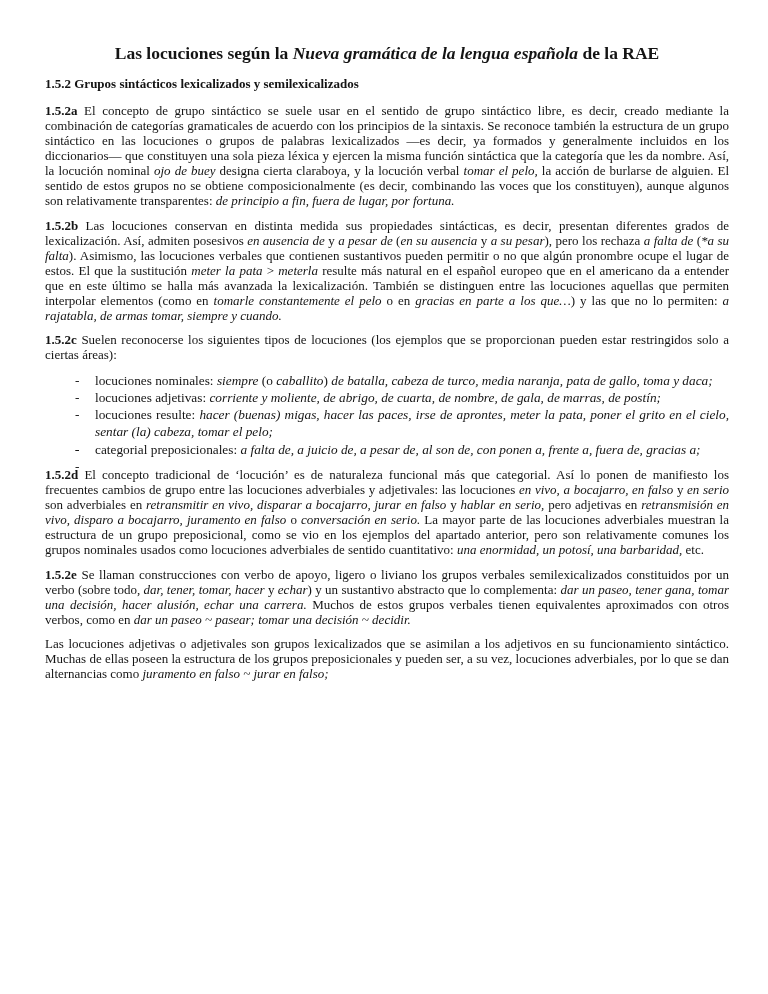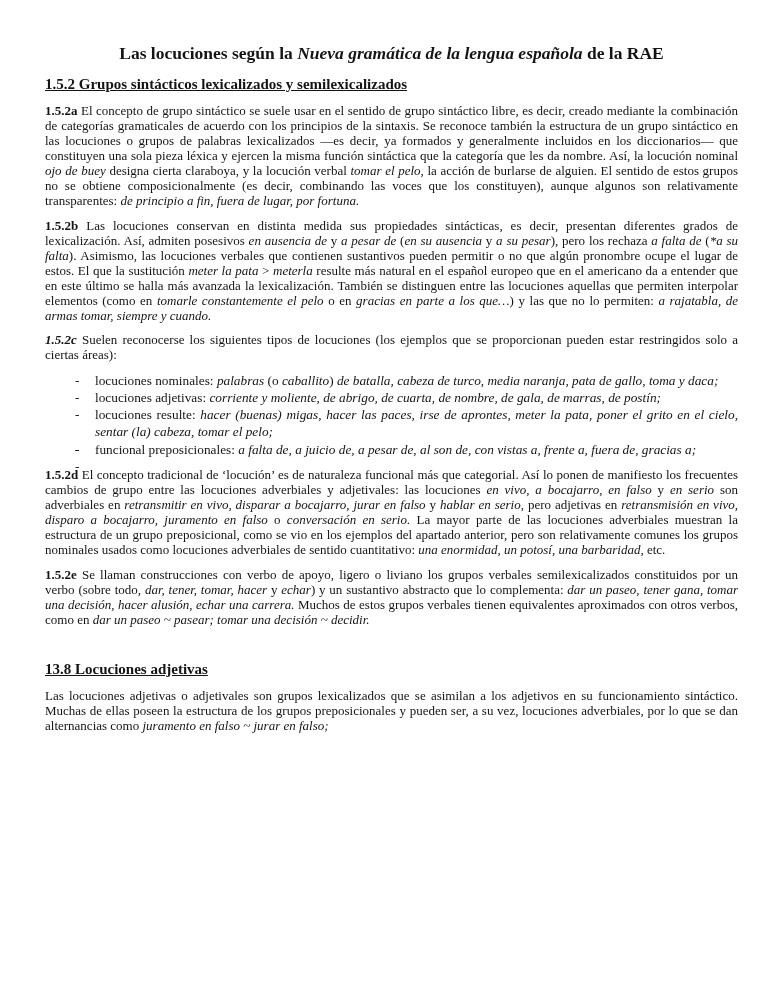--- a/index.html
+++ b/index.html
@@ -8,35 +8,34 @@
     height: 994px;
     background: #ffffff;
     color: #141414;
     font-family: "Liberation Serif", serif;
     overflow: hidden;
   }
   .page {
     box-sizing: border-box;
     width: 768px;
     height: 994px;
-    padding: 42px 30px 0 45px;
+    padding: 42px 39px 0 45px;
   }
   .doc-title {
     font-size: 17.5px;
     font-weight: bold;
     text-align: center;
     margin: 0 0 9px 0;
     line-height: 23px;
   }
   .section-heading {
-    font-size: 15px;
+    font-size: 13px;
     font-weight: bold;
     margin: 0 0 9px 0;
     line-height: 20px;
-    text-decoration: underline;
   }
   .section-heading.spaced-top {
     margin-top: 32px;
   }
   p.body-para {
     font-size: 13px;
     line-height: 15px;
     text-align: justify;
     margin: 0 0 9.5px 0;
   }
@@ -64,32 +63,31 @@
 <div class="page">
 
   <h1 class="doc-title"><span>Las locuciones según la </span><span style="font-style: italic;">Nueva gramática de la lengua española</span><span> de la RAE</span></h1>
 
   <h2 class="section-heading">1.5.2 Grupos sintácticos lexicalizados y semilexicalizados</h2>
 
   <p class="body-para"><span style="font-weight: bold;">1.5.2a</span><span> El concepto de grupo sintáctico se suele usar en el sentido de grupo sintáctico libre, es decir, creado mediante la combinación de categorías gramaticales de acuerdo con los principios de la sintaxis. Se reconoce también la estructura de un grupo sintáctico en las locuciones o grupos de palabras lexicalizados —es decir, ya formados y generalmente incluidos en los diccionarios— que constituyen una sola pieza léxica y ejercen la misma función sintáctica que la categoría que les da nombre. Así, la locución nominal </span><span style="font-style: italic;">ojo de buey</span><span> designa cierta claraboya, y la locución verbal </span><span style="font-style: italic;">tomar el pelo,</span><span> la acción de burlarse de alguien. El sentido de estos grupos no se obtiene composicionalmente (es decir, combinando las voces que los constituyen), aunque algunos son relativamente transparentes: </span><span style="font-style: italic;">de principio a fin, fuera de lugar, por fortuna.</span></p>
 
   <p class="body-para"><span style="font-weight: bold;">1.5.2b</span><span> Las locuciones conservan en distinta medida sus propiedades sintácticas, es decir, presentan diferentes grados de lexicalización. Así, admiten posesivos </span><span style="font-style: italic;">en ausencia de</span><span> y </span><span style="font-style: italic;">a pesar de</span><span> (</span><span style="font-style: italic;">en su ausencia</span><span> y </span><span style="font-style: italic;">a su pesar</span><span>), pero los rechaza </span><span style="font-style: italic;">a falta de</span><span> (</span><span style="font-style: italic;">*a su falta</span><span>). Asimismo, las locuciones verbales que contienen sustantivos pueden permitir o no que algún pronombre ocupe el lugar de estos. El que la sustitución </span><span style="font-style: italic;">meter la pata</span><span> &gt; </span><span style="font-style: italic;">meterla</span><span> resulte más natural en el español europeo que en el americano da a entender que en este último se halla más avanzada la lexicalización. También se distinguen entre las locuciones aquellas que permiten interpolar elementos (como en </span><span style="font-style: italic;">tomarle constantemente el pelo</span><span> o en </span><span style="font-style: italic;">gracias en parte a los que…</span><span>) y las que no lo permiten: </span><span style="font-style: italic;">a rajatabla, de armas tomar, siempre y cuando.</span></p>
 
-  <p class="body-para"><span style="font-weight: bold; font-style: italic;">1.5.2c</span><span> Suelen reconocerse los siguientes tipos de locuciones (los ejemplos que se proporcionan pueden estar restringidos solo a ciertas áreas):</span></p>
+  <p class="body-para"><span style="font-weight: bold;">1.5.2c</span><span> Suelen reconocerse los siguientes tipos de locuciones (los ejemplos que se proporcionan pueden estar restringidos solo a ciertas áreas):</span></p>
 
   <ul class="loc-list">
-    <li><span class="dash-marker">-</span><span><span>locuciones nominales: </span><span style="font-style: italic;">palabras</span><span> (o </span><span style="font-style: italic;">caballito</span><span>) </span><span style="font-style: italic;">de batalla, cabeza de turco, media naranja, pata de gallo, toma y daca;</span></span></li>
+    <li><span class="dash-marker">-</span><span><span>locuciones nominales: </span><span style="font-style: italic;">siempre</span><span> (o </span><span style="font-style: italic;">caballito</span><span>) </span><span style="font-style: italic;">de batalla, cabeza de turco, media naranja, pata de gallo, toma y daca;</span></span></li>
     <li><span class="dash-marker">-</span><span><span>locuciones adjetivas: </span><span style="font-style: italic;">corriente y moliente, de abrigo, de cuarta, de nombre, de gala, de marras, de postín;</span></span></li>
     <li><span class="dash-marker">-</span><span><span>locuciones resulte: </span><span style="font-style: italic;">hacer (buenas) migas, hacer las paces, irse de aprontes, meter la pata, poner el grito en el cielo, sentar (la) cabeza, tomar el pelo;</span></span></li>
     <li><span class="dash-marker">-</span></li>
-    <li><span class="dash-marker">-</span><span><span>funcional preposicionales: </span><span style="font-style: italic;">a falta de, a juicio de, a pesar de, al son de, con vistas a, frente a, fuera de, gracias a;</span></span></li>
+    <li><span class="dash-marker">-</span><span><span>categorial preposicionales: </span><span style="font-style: italic;">a falta de, a juicio de, a pesar de, al son de, con ponen a, frente a, fuera de, gracias a;</span></span></li>
     <li><span class="dash-marker">-</span></li>
   </ul>
 
   <p class="body-para"><span style="font-weight: bold;">1.5.2d</span><span> El concepto tradicional de ‘locución’ es de naturaleza funcional más que categorial. Así lo ponen de manifiesto los frecuentes cambios de grupo entre las locuciones adverbiales y adjetivales: las locuciones </span><span style="font-style: italic;">en vivo, a bocajarro, en falso</span><span> y </span><span style="font-style: italic;">en serio</span><span> son adverbiales en </span><span style="font-style: italic;">retransmitir en vivo, disparar a bocajarro, jurar en falso</span><span> y </span><span style="font-style: italic;">hablar en serio,</span><span> pero adjetivas en </span><span style="font-style: italic;">retransmisión en vivo, disparo a bocajarro, juramento en falso</span><span> o </span><span style="font-style: italic;">conversación en serio.</span><span> La mayor parte de las locuciones adverbiales muestran la estructura de un grupo preposicional, como se vio en los ejemplos del apartado anterior, pero son relativamente comunes los grupos nominales usados como locuciones adverbiales de sentido cuantitativo: </span><span style="font-style: italic;">una enormidad, un potosí, una barbaridad,</span><span> etc.</span></p>
 
   <p class="body-para"><span style="font-weight: bold;">1.5.2e</span><span> Se llaman construcciones con verbo de apoyo, ligero o liviano los grupos verbales semilexicalizados constituidos por un verbo (sobre todo, </span><span style="font-style: italic;">dar, tener, tomar, hacer</span><span> y </span><span style="font-style: italic;">echar</span><span>) y un sustantivo abstracto que lo complementa: </span><span style="font-style: italic;">dar un paseo, tener gana, tomar una decisión, hacer alusión, echar una carrera.</span><span> Muchos de estos grupos verbales tienen equivalentes aproximados con otros verbos, como en </span><span style="font-style: italic;">dar un paseo ~ pasear; tomar una decisión ~ decidir.</span></p>
 
-  <h2 class="section-heading spaced-top">13.8 Locuciones adjetivas</h2>
 
   <p class="body-para"><span>Las locuciones adjetivas o adjetivales son grupos lexicalizados que se asimilan a los adjetivos en su funcionamiento sintáctico. Muchas de ellas poseen la estructura de los grupos preposicionales y pueden ser, a su vez, locuciones adverbiales, por lo que se dan alternancias como </span><span style="font-style: italic;">juramento en falso ~ jurar en falso;</span></p>
 
 </div>
 
 </body></html>

